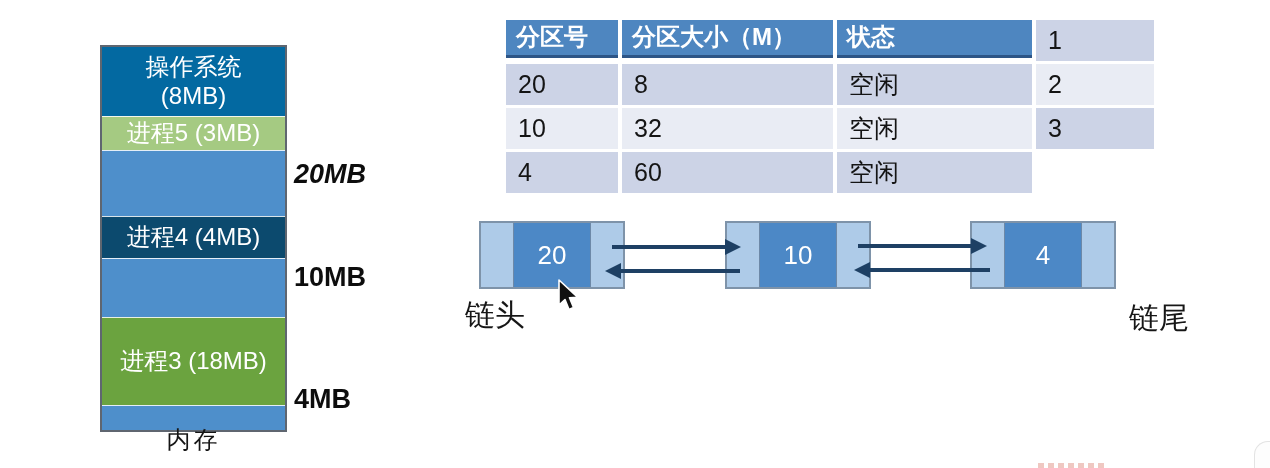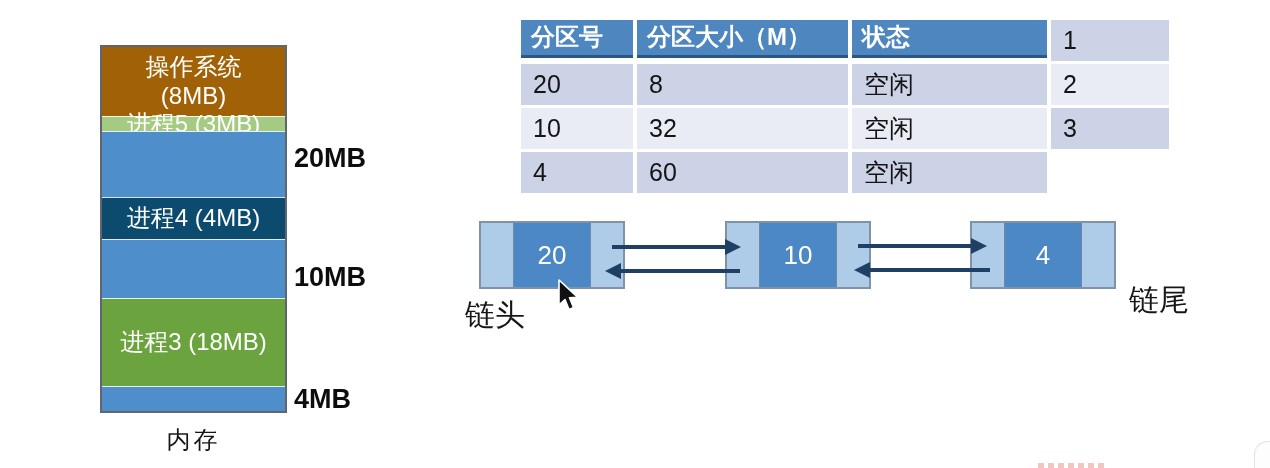--- a/index.html
+++ b/index.html
@@ -11,39 +11,39 @@
   
   .mem-col{
     position:absolute;left:100px;top:45px;width:187px;box-sizing:border-box;
     border:2px solid #5f6670;display:flex;flex-direction:column;
   }
   .mem-block{
     width:100%;box-sizing:border-box;display:flex;align-items:center;justify-content:center;
     color:#ffffff;font-size:24px;line-height:1.2;
   }
   .mem-block + .mem-block{border-top:1px solid rgba(255,255,255,.85);}
-  .blk-os{height:69px;background:#a16207;flex-direction:column;}
-  .blk-p5{height:15px;background:#a5ca82;}
+  .blk-os{height:69px;background:#0369a1;flex-direction:column;}
+  .blk-p5{height:34px;background:#a5ca82;}
   .blk-free20{height:66px;background:#4e8fcb;}
   .blk-p4{height:42px;background:#0c4a6e;}
   .blk-free10{height:59px;background:#4e8fcb;}
   .blk-p3{height:88px;background:#6ba33f;}
   .blk-free4{height:25px;background:#4e8fcb;}
   .side-label{
     position:absolute;left:294px;font-weight:bold;font-size:27px;color:#0d0d0d;white-space:nowrap;
   }
-  .sl-20{top:143px;} .sl-10{top:262px;} .sl-4{top:384px;}
+  .sl-20{top:159px;font-style:italic;} .sl-10{top:262px;} .sl-4{top:384px;}
   .mem-caption{
     position:absolute;left:100px;top:424px;width:187px;text-align:center;
     font-size:24px;color:#151515;letter-spacing:3px;
   }
 
   
   .ptable{
-    position:absolute;left:473px;top:20px;
+    position:absolute;left:458px;top:20px;
     display:grid;grid-template-columns:112px 211px 195px 118px;
     column-gap:4px;row-gap:3px;padding-left:48px;
   }
   .pt-h{
     background:#4e86c0;color:#ffffff;font-weight:bold;font-size:24px;
     height:38px;line-height:34px;padding-left:10px;box-sizing:border-box;
     border-bottom:3px solid #2d5586;white-space:nowrap;overflow:hidden;
   }
   .pt-c{
     font-size:25px;color:#141414;height:41px;line-height:41px;
@@ -58,21 +58,21 @@
     box-sizing:border-box;border:2px solid #7e93a9;background:#aecbe8;
   }
   .ll-n1{left:479px;} .ll-n2{left:725px;} .ll-n3{left:970px;}
   .llcell-light{width:32px;}
   .llcell-dark{
     flex:1;background:#4c88c6;border-left:1px solid #6d89a8;border-right:1px solid #6d89a8;
     color:#ffffff;display:flex;align-items:center;justify-content:center;font-size:26px;
   }
   .ll-label{position:absolute;font-size:30px;color:#161616;white-space:nowrap;margin-left:35px;}
   .ll-head{left:430px;top:295px;}
-  .ll-tail{left:1094px;top:280px;}
+  .ll-tail{left:1094px;top:298px;}
 
   .overlay-svg{position:absolute;left:0;top:0;pointer-events:none;}
 
   
   .corner-frag{
     position:absolute;right:0;bottom:0;width:15px;height:26px;
     border-top-left-radius:14px;border-top:1px solid #e3e3e3;border-left:1px solid #e3e3e3;
     background:#fdfdfd;
   }
   .wm-frag{

